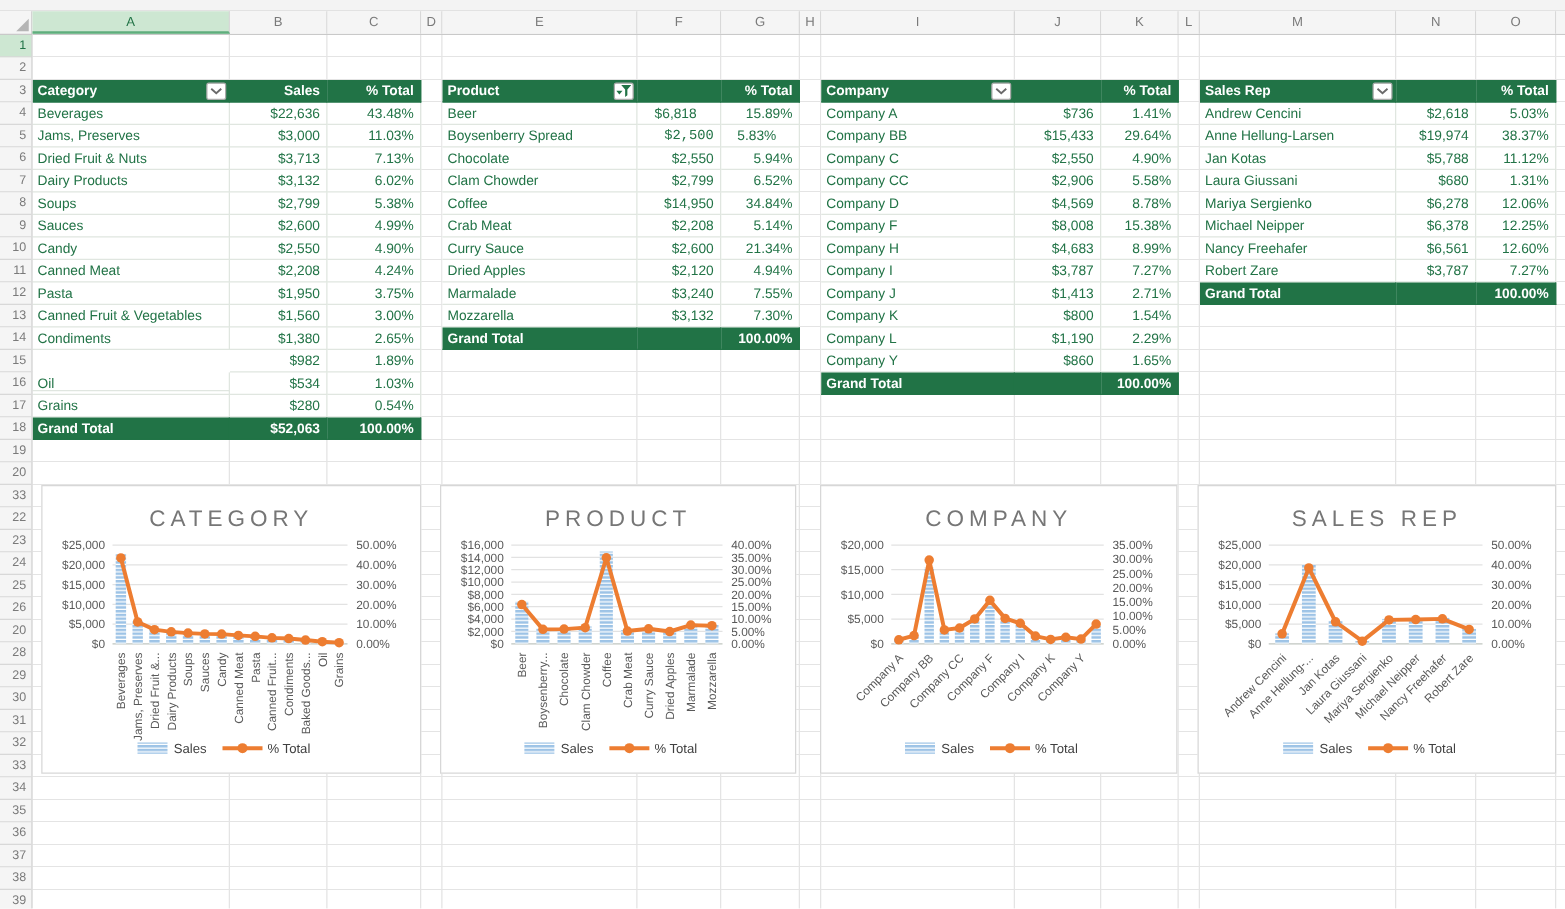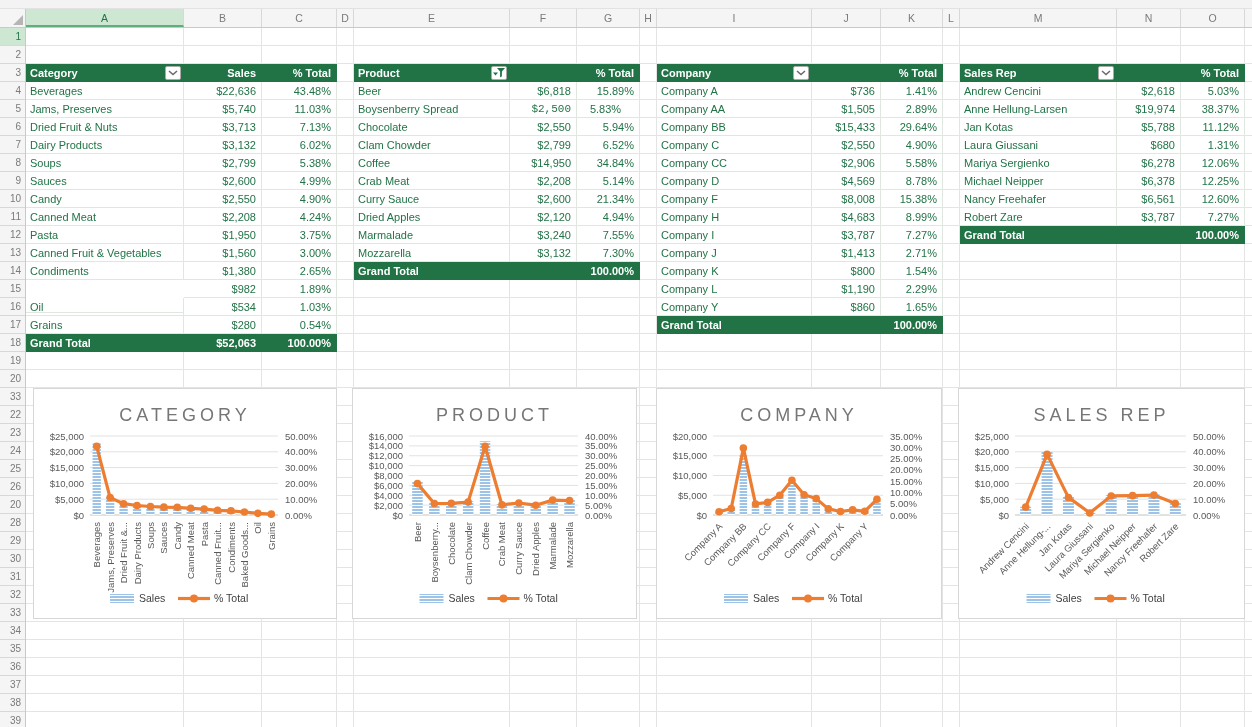--- a/index.html
+++ b/index.html
@@ -127,21 +127,21 @@
           <div class="pcell num" style="width: 78px;">Sales</div>
           <div class="pcell num" style="width: 75px;">% Total</div>
         </div>
         <div class="prow ">
           <div class="pcell lbl" style="width: 158px;">Beverages</div>
           <div class="pcell num" style="width: 78px;">$22,636</div>
           <div class="pcell num" style="width: 75px;">43.48%</div>
         </div>
         <div class="prow ">
           <div class="pcell lbl" style="width: 158px;">Jams, Preserves</div>
-          <div class="pcell num" style="width: 78px;">$5,740</div>
+          <div class="pcell num" style="width: 78px;">$3,000</div>
           <div class="pcell num" style="width: 75px;">11.03%</div>
         </div>
         <div class="prow ">
           <div class="pcell lbl" style="width: 158px;">Dried Fruit &amp; Nuts</div>
           <div class="pcell num" style="width: 78px;">$3,713</div>
           <div class="pcell num" style="width: 75px;">7.13%</div>
         </div>
         <div class="prow ">
           <div class="pcell lbl" style="width: 158px;">Dairy Products</div>
           <div class="pcell num" style="width: 78px;">$3,132</div>
@@ -209,21 +209,21 @@
               <svg width="12" height="10" viewBox="0 0 12 10">
                 <polygon points="4,0 12,0 8.9,3.6 8.9,8.2 7.1,9.6 7.1,3.6" fill="#217346"></polygon>
                 <polygon points="0,4.5 5,4.5 2.5,7.5" fill="#217346"></polygon>
               </svg>
             </div></div>
           <div class="pcell num" style="width: 67px;"></div>
           <div class="pcell num" style="width: 63px;">% Total</div>
         </div>
         <div class="prow ">
           <div class="pcell lbl" style="width: 156px;">Beer</div>
-          <div class="pcell num" style="width: 67px;">$6,818</div>
+          <div class="pcell num" style="width: 67px; text-align: center;">$6,818</div>
           <div class="pcell num" style="width: 63px;">15.89%</div>
         </div>
         <div class="prow ">
           <div class="pcell lbl" style="width: 156px;">Boysenberry Spread</div>
           <div class="pcell num" style="width: 67px; font-family: Liberation Mono, monospace;">$2,500</div>
           <div class="pcell num" style="width: 63px; text-align: center;">5.83%</div>
         </div>
         <div class="prow ">
           <div class="pcell lbl" style="width: 156px;">Chocolate</div>
           <div class="pcell num" style="width: 67px;">$2,550</div>
@@ -277,25 +277,20 @@
                 <polyline points="1,1 5,4.6 9,1" fill="none" stroke="#6a6a6a" stroke-width="1.5"></polyline>
               </svg>
             </div></div>
           <div class="pcell num" style="width: 69px;"></div>
           <div class="pcell num" style="width: 62px;">% Total</div>
         </div>
         <div class="prow ">
           <div class="pcell lbl" style="width: 155px;">Company A</div>
           <div class="pcell num" style="width: 69px;">$736</div>
           <div class="pcell num" style="width: 62px;">1.41%</div>
-        </div>
-        <div class="prow ">
-          <div class="pcell lbl" style="width: 155px;">Company AA</div>
-          <div class="pcell num" style="width: 69px;">$1,505</div>
-          <div class="pcell num" style="width: 62px;">2.89%</div>
         </div>
         <div class="prow ">
           <div class="pcell lbl" style="width: 155px;">Company BB</div>
           <div class="pcell num" style="width: 69px;">$15,433</div>
           <div class="pcell num" style="width: 62px;">29.64%</div>
         </div>
         <div class="prow ">
           <div class="pcell lbl" style="width: 155px;">Company C</div>
           <div class="pcell num" style="width: 69px;">$2,550</div>
           <div class="pcell num" style="width: 62px;">4.90%</div>

